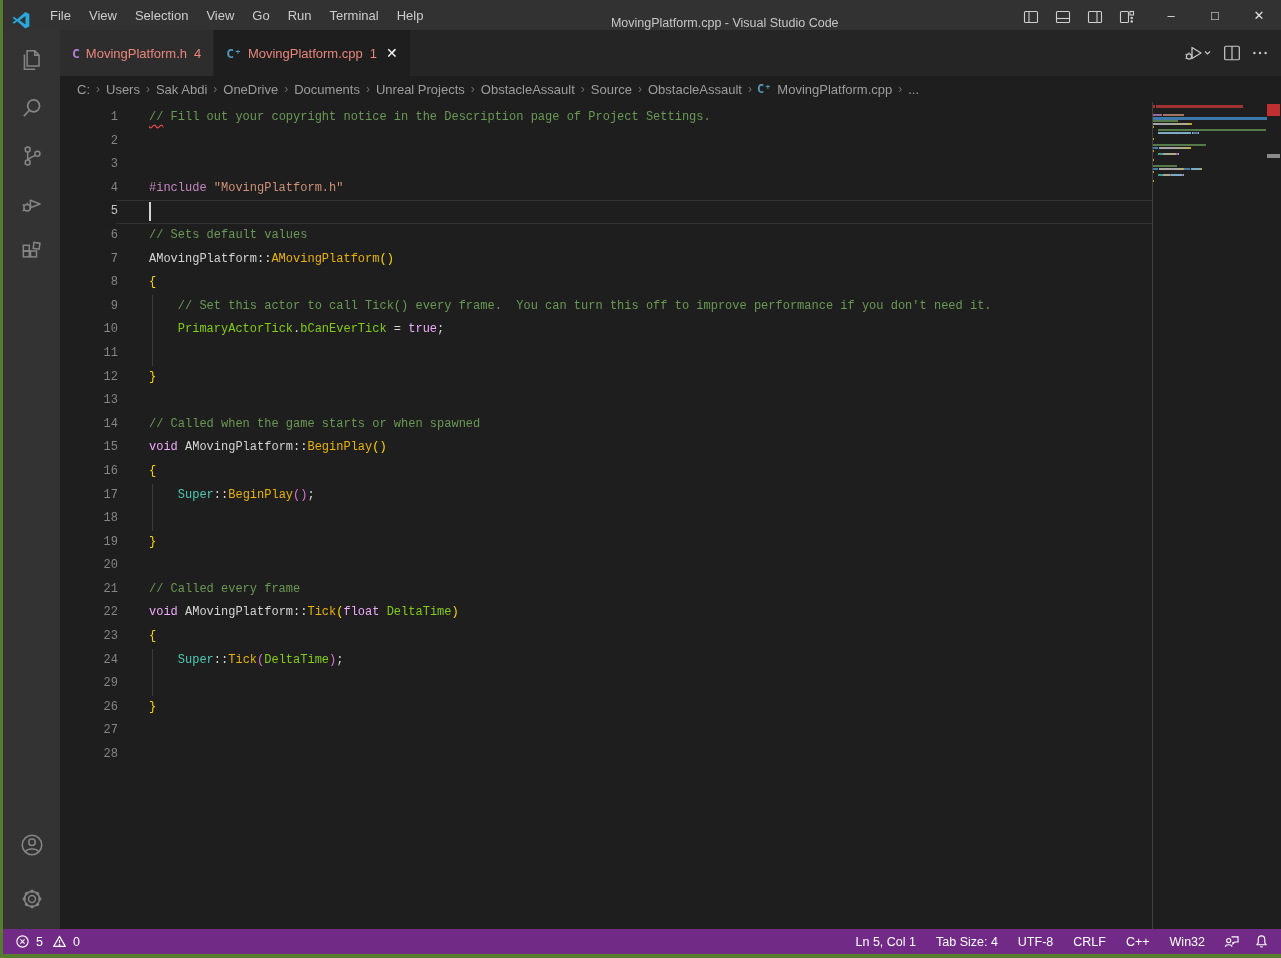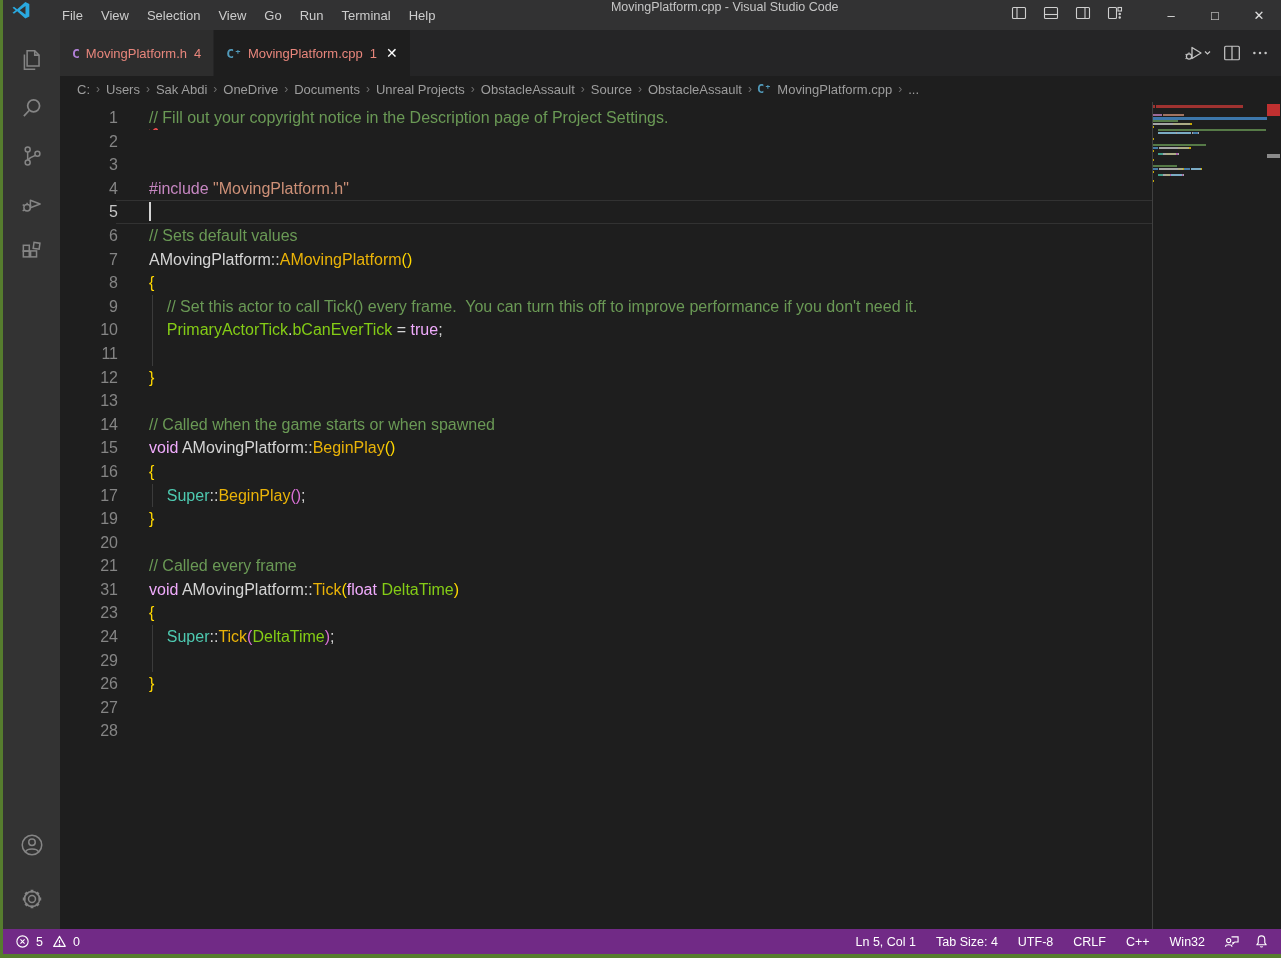--- a/index.html
+++ b/index.html
@@ -7,21 +7,21 @@
     --tab-inactive-bg:#2d2d2d; --editor-bg:#1e1e1e; --activity-bg:#333333;
     --status-bg:#712a86; --error-file:#e8867c; --menu-fg:#cccccc;
     --breadcrumb-fg:#9d9d9d; --linenum:#858585; --linenum-active:#c6c6c6;
     --lh:23.6px;
   }
   *{margin:0;padding:0;box-sizing:border-box;}
   html,body{width:1281px;height:958px;overflow:hidden;}
   body{background:var(--green-edge);font-family:"Liberation Sans","DejaVu Sans",sans-serif;}
   #window{position:absolute;left:3px;top:0;right:0;bottom:4px;background:var(--editor-bg);display:flex;flex-direction:column;}
   
-  #titlebar{height:30px;background:var(--titlebar-bg);display:flex;align-items:flex-start;flex:none;color:var(--menu-fg);font-size:13px;gap:12px;}
+  #titlebar{height:30px;background:var(--titlebar-bg);display:flex;align-items:flex-end;flex:none;color:var(--menu-fg);font-size:13px;}
   #vscode-logo{width:20px;height:20px;margin:0 10px 0 8px;flex:none;}
   #menus{display:flex;align-items:center;height:100%;}
   .menu-item{padding:0 9px;height:100%;display:flex;align-items:center;cursor:default;}
   #window-title{flex:1;text-align:center;font-size:12.5px;color:#c6c6c6;white-space:nowrap;overflow:hidden;}
   #layout-controls{display:flex;align-items:center;gap:4px;margin-right:8px;}
   .tb-icon{width:28px;height:26px;display:flex;align-items:center;justify-content:center;color:#cfcfcf;}
   #window-controls{display:flex;align-items:center;height:100%;}
   .win-btn{width:44px;height:100%;display:flex;align-items:center;justify-content:center;color:#e0e0e0;font-size:13px;}
   
   #main{flex:1;display:flex;min-height:0;}
@@ -41,21 +41,21 @@
   .tab-close{margin-left:9px;color:#ffffff;font-size:14px;}
   #tab-rest{flex:1;display:flex;align-items:center;justify-content:flex-end;background:var(--tabstrip-bg);}
   #editor-actions{display:flex;align-items:center;gap:2px;margin-right:8px;color:#c5c5c5;}
   .ea-icon{height:30px;display:flex;align-items:center;justify-content:center;padding:0 4px;}
   #breadcrumbs{height:26px;background:var(--editor-bg);display:flex;align-items:center;padding-left:16px;font-size:13px;color:var(--breadcrumb-fg);flex:none;white-space:nowrap;overflow:hidden;}
   .bc-seg{padding:0 1px;}
   .bc-chev{color:#6e6e6e;padding:0 5px;font-size:12px;}
   .bc-file-icon{font-family:"DejaVu Sans Mono",monospace;font-weight:bold;font-size:12px;color:#519aba;margin-right:5px;}
   
   #editor{flex:1;display:flex;min-height:0;position:relative;background:var(--editor-bg);}
-  #code-pane{flex:1;min-width:0;overflow:hidden;padding-top:4px;font-family:Liberation Sans, sans-serif;font-size:16px;line-height:var(--lh);}
+  #code-pane{flex:1;min-width:0;overflow:hidden;padding-top:4px;font-family:Liberation Mono, monospace;font-size:12px;line-height:var(--lh);}
   .row{position:relative;height:var(--lh);white-space:pre;overflow:hidden;}
   .ln{display:inline-block;width:58px;text-align:right;color:var(--linenum);user-select:none;}
   .row.cur .ln{color:var(--linenum-active);}
   .ltext{display:inline-block;padding-left:31px;}
   .row.g::before{content:"";position:absolute;left:92px;top:0;bottom:0;width:1px;background:#3b3b3b;}
   .row.cur::after{content:"";position:absolute;left:56px;right:0;top:0;bottom:0;border-top:1px solid #323232;border-bottom:1px solid #323232;pointer-events:none;}
   .cursor{position:absolute;left:89px;top:2px;width:2px;height:19px;background:#d4d4d4;}
   .sq{text-decoration:underline wavy #f14c4c;text-decoration-skip-ink:none;text-underline-offset:4px;}
   .c-comment{color:#6A9955;} .c-kw{color:#f0abfc;} .c-pre{color:#C586C0;}
   .c-str{color:#CE9178;} .c-fn{color:#eab308;} .c-cls{color:#4EC9B0;}
@@ -267,24 +267,25 @@
             <div class="row"><span class="ln">8</span><span class="ltext"><span class="c-b1">{</span></span></div>
             <div class="row g"><span class="ln">9</span><span class="ltext"><span class="c-comment">    // Set this actor to call Tick() every frame.  You can turn this off to improve performance if you don't need it.</span></span></div>
             <div class="row g"><span class="ln">10</span><span class="ltext"><span class="c-plain">    </span><span class="c-var">PrimaryActorTick</span><span class="c-plain">.</span><span class="c-var">bCanEverTick</span><span class="c-plain"> = </span><span class="c-kw">true</span><span class="c-plain">;</span></span></div>
             <div class="row g"><span class="ln">11</span><span class="ltext"></span></div>
             <div class="row"><span class="ln">12</span><span class="ltext"><span class="c-b1">}</span></span></div>
             <div class="row"><span class="ln">13</span><span class="ltext"></span></div>
             <div class="row"><span class="ln">14</span><span class="ltext"><span class="c-comment">// Called when the game starts or when spawned</span></span></div>
             <div class="row"><span class="ln">15</span><span class="ltext"><span class="c-kw">void</span><span class="c-plain"> AMovingPlatform::</span><span class="c-fn">BeginPlay</span><span class="c-b1">()</span></span></div>
             <div class="row"><span class="ln">16</span><span class="ltext"><span class="c-b1">{</span></span></div>
             <div class="row g"><span class="ln">17</span><span class="ltext"><span class="c-plain">    </span><span class="c-cls">Super</span><span class="c-plain">::</span><span class="c-fn">BeginPlay</span><span class="c-b2">()</span><span class="c-plain">;</span></span></div>
+            <div class="row g"><span class="ln">18</span><span class="ltext"></span></div>
             <div class="row"><span class="ln">19</span><span class="ltext"><span class="c-b1">}</span></span></div>
             <div class="row"><span class="ln">20</span><span class="ltext"></span></div>
             <div class="row"><span class="ln">21</span><span class="ltext"><span class="c-comment">// Called every frame</span></span></div>
-            <div class="row"><span class="ln">31</span><span class="ltext"><span class="c-kw">void</span><span class="c-plain"> AMovingPlatform::</span><span class="c-fn">Tick</span><span class="c-b1">(</span><span class="c-kw">float</span><span class="c-plain"> </span><span class="c-var">DeltaTime</span><span class="c-b1">)</span></span></div>
+            <div class="row"><span class="ln">22</span><span class="ltext"><span class="c-kw">void</span><span class="c-plain"> AMovingPlatform::</span><span class="c-fn">Tick</span><span class="c-b1">(</span><span class="c-kw">float</span><span class="c-plain"> </span><span class="c-var">DeltaTime</span><span class="c-b1">)</span></span></div>
             <div class="row"><span class="ln">23</span><span class="ltext"><span class="c-b1">{</span></span></div>
             <div class="row g"><span class="ln">24</span><span class="ltext"><span class="c-plain">    </span><span class="c-cls">Super</span><span class="c-plain">::</span><span class="c-fn">Tick</span><span class="c-b2">(</span><span class="c-var">DeltaTime</span><span class="c-b2">)</span><span class="c-plain">;</span></span></div>
             <div class="row g"><span class="ln">29</span><span class="ltext"></span></div>
             <div class="row"><span class="ln">26</span><span class="ltext"><span class="c-b1">}</span></span></div>
             <div class="row"><span class="ln">27</span><span class="ltext"></span></div>
             <div class="row"><span class="ln">28</span><span class="ltext"></span></div>
           </div>
         <div id="minimap">
             <div class="mm-row">
               <div class="mm-bar mm-err" style="left: 0px; width: 2.3px; background: rgb(160, 50, 48); height: 3px;"></div>

